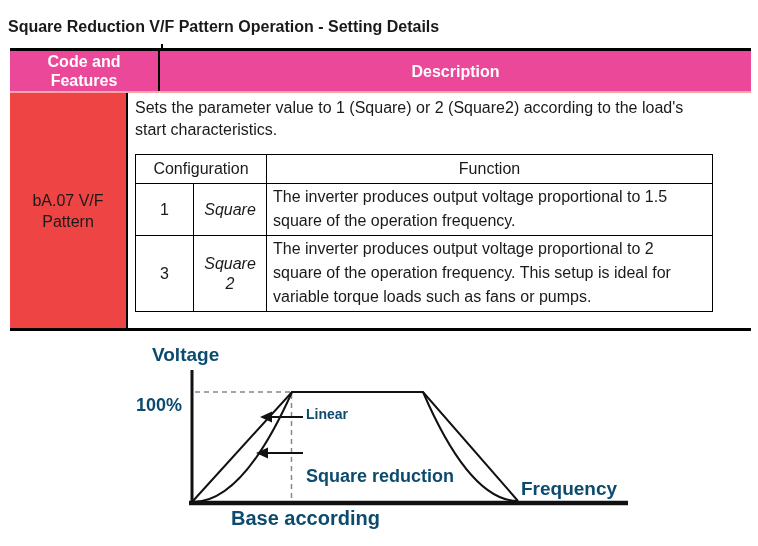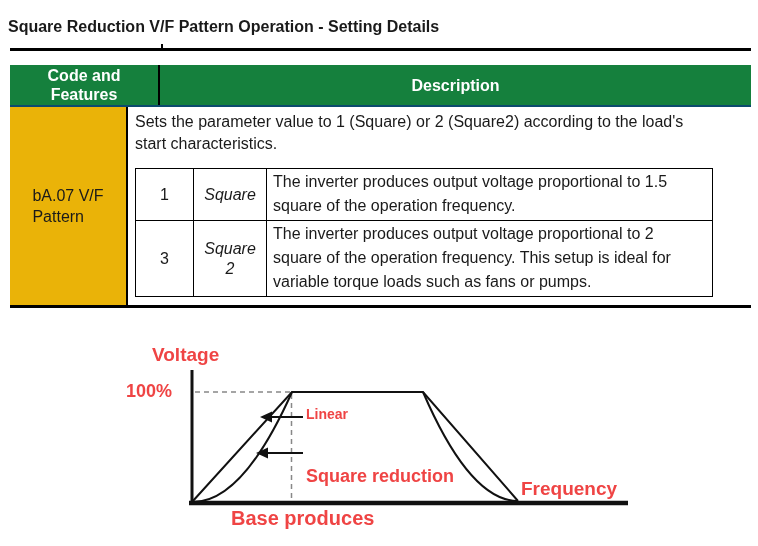--- a/index.html
+++ b/index.html
@@ -13,51 +13,51 @@
     font-size:16px; font-weight:bold; letter-spacing:0;
   }
   .top-tick { position:absolute; left:161px; top:44px; width:2px; height:4px; background:#000; }
 
   
   .outer {
     position:absolute; left:10px; top:48px; width:741px;
     border-top:3px solid #000; border-bottom:3px solid #000;
     font-size:16px;
   }
-  .hrow { display:flex; background:#15803d; border-bottom:2px solid #0c4a6e;margin-top:14px; }
+  .hrow { display:flex; background:#ec4899; border-bottom:2px solid #fca5a5; }
   .hcell {
     color:#ffffff; font-weight:bold; display:flex; align-items:center; justify-content:center;
     text-align:center; height:40px; line-height:19px;
   }
   .hcell.code { width:150px; border-right:2px solid #000; white-space:pre-line; }
   .hcell.desc { flex:1;text-align:center; }
   .brow { display:flex; }
   .bcell-code {
-    width:118px; border-right:2px solid #000; background:#eab308;
-    display:flex; align-items:center; justify-content:center; 
+    width:118px; border-right:2px solid #000; background:#ef4444;
+    display:flex; align-items:center; justify-content:center; text-align:center;
     white-space:pre-line; line-height:21px;
   }
-  .bcell-desc { flex:1; padding:3px 5px 8px 7px; }
+  .bcell-desc { flex:1; padding:3px 5px 16px 7px; }
   .desc-text { max-width:552px; line-height:22px; margin:1px 0 13px 0; }
 
   
   table.cfg { border-collapse:collapse; width:578px; font-size:16px; }
   table.cfg td { border:1.5px solid #000; vertical-align:middle; }
   td.c-head { height:29px; text-align:center; }
   td.c-num { width:58px; text-align:center; }
   td.c-name { width:73px; text-align:center; white-space:pre-line; line-height:20px;font-style:italic; }
   td.c-fn { padding:1px 5px 2px 6px; }
   .fnwrap { max-width:402px; line-height:24px; }
 
   
   .diagram { position:absolute; left:0; top:330px; width:758px; height:216px; }
   .diagram svg { position:absolute; left:0; top:0; }
-  .dlabel { position:absolute; font-weight:600; color:#ef4444; white-space:nowrap; }
+  .dlabel { position:absolute; font-weight:600; color:#0c4a6e; white-space:nowrap; }
   .lab-voltage   { left:152px; top:14px;  font-size:19px; }
-  .lab-100       { left:116px; top:51px;  width:66px; text-align:center; font-size:18px; }
+  .lab-100       { left:116px; top:65px;  width:66px; text-align:right; font-size:18px; }
   .lab-linear    { left:306px; top:76px;  font-size:14px; }
   .lab-square    { left:306px; top:112px; font-size:18px;margin-top:24px; }
   .lab-freq      { left:521px; top:148px; font-size:19px; }
   .lab-basefreq  { left:231px; top:177px; font-size:20px; }
 </style>
 </head>
 <body>
 
 <div class="page">
 
@@ -70,20 +70,24 @@
 Features</div>
       <div class="hcell desc">Description</div>
     </div>
     <div class="brow">
       <div class="bcell-code">bA.07 V/F
 Pattern</div>
       <div class="bcell-desc">
         <div class="desc-text">Sets the parameter value to 1 (Square) or 2 (Square2) according to the load's start characteristics.</div>
         <table class="cfg">
           <tbody>
+              <tr>
+            <td class="c-head" colspan="2">Configuration</td>
+            <td class="c-head">Function</td>
+          </tr>
           <tr>
             <td class="c-num">1</td>
             <td class="c-name">Square</td>
             <td class="c-fn">
               <div class="fnwrap">The inverter produces output voltage proportional to 1.5 square of the operation frequency.</div>
             </td>
           </tr>
           <tr>
             <td class="c-num">3</td>
             <td class="c-name">Square
@@ -115,16 +119,16 @@
       <line x1="269" y1="87" x2="303" y2="87" stroke="#111" stroke-width="2"></line>
       <polygon points="260,87 272,81.5 272,92.5" fill="#111"></polygon>
       <line x1="265" y1="123" x2="303" y2="123" stroke="#111" stroke-width="2"></line>
       <polygon points="256,123 268,117.5 268,128.5" fill="#111"></polygon>
     </svg>
     <div class="dlabel lab-voltage">Voltage</div>
     <div class="dlabel lab-100">100%</div>
     <div class="dlabel lab-linear">Linear</div>
     <div class="dlabel lab-square">Square reduction</div>
     <div class="dlabel lab-freq">Frequency</div>
-    <div class="dlabel lab-basefreq">Base produces</div>
+    <div class="dlabel lab-basefreq">Base according</div>
   </div>
 
 </div>
 
 </body></html>

